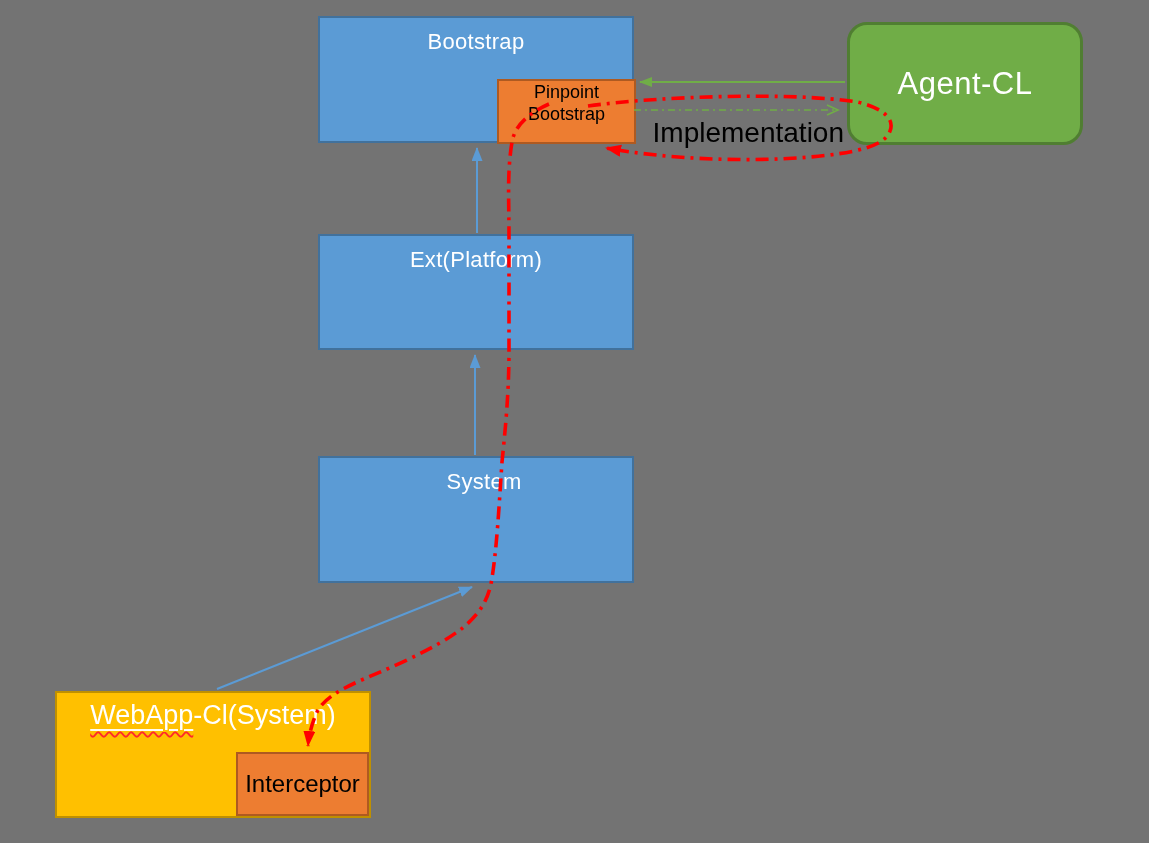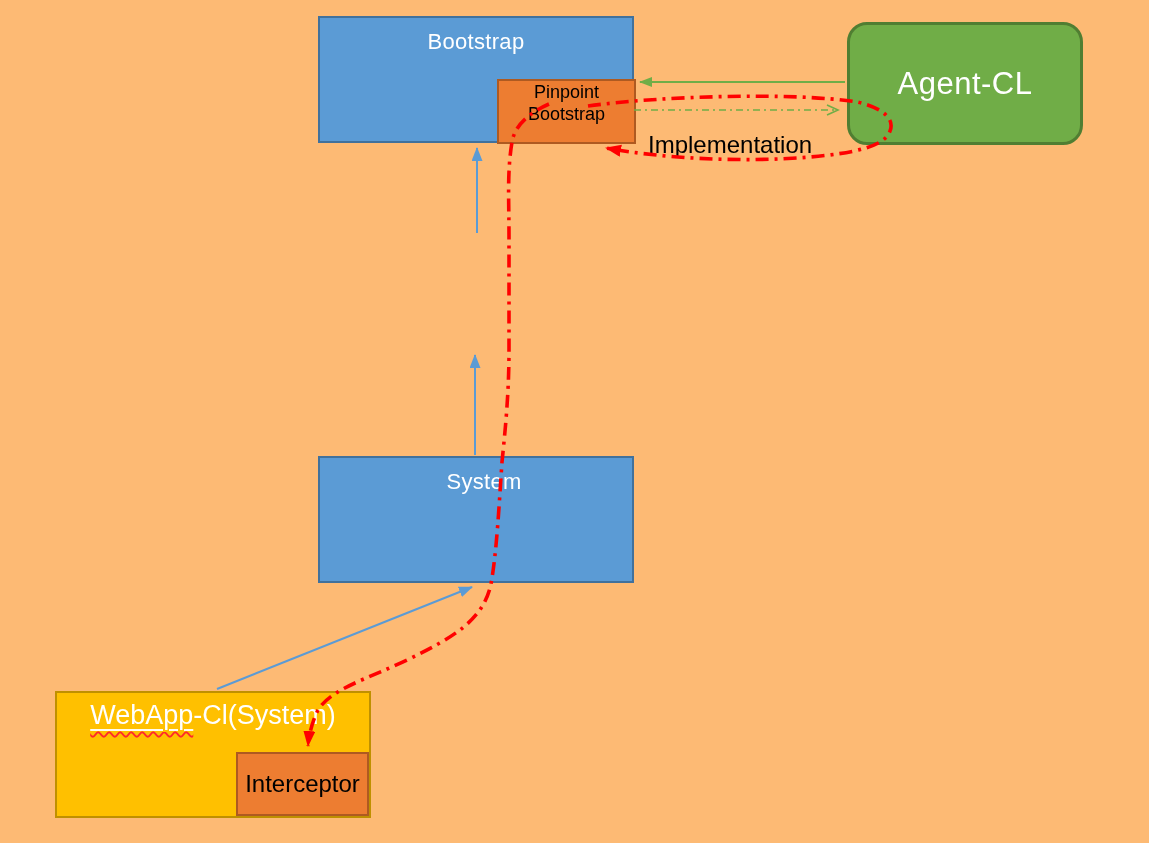--- a/index.html
+++ b/index.html
@@ -1,19 +1,19 @@
 <!DOCTYPE html>
 <html style="--box-blue: #5B9BD5; --box-blue-border: #41719C; --box-orange: #ED7D31; --box-orange-border: #AE5A21; --box-green: #70AD47; --box-green-border: #507E32; --box-yellow: #FFC000; --box-yellow-border: #BF9000; --arrow-blue: #5B9BD5; --arrow-green: #70AD47; --arrow-red: #FF0000; --squiggle-red: #FF2A2A; --text-light: #FFFFFF; --text-dark: #000000;"><head>
 <meta charset="utf-8">
 <style>
   html,body { margin:0; padding:0; background:#ffffff; }
   #stage {
     position:relative;
     width:1149px; height:843px;
-    background:#fdba74;
+    background:#737373;
     font-family:"Liberation Sans", sans-serif;
     overflow:hidden;
   }
   .box { position:absolute; box-sizing:border-box; }
   .box .title { display:block; width:100%; text-align:center; }
 
   .box-bootstrap {
     left:318px; top:16px; width:316px; height:127px;
     background:var(--box-blue,#5B9BD5);
     border:2px solid var(--box-blue-border,#41719C);
@@ -75,41 +75,44 @@
 
   .box-interceptor {
     left:236px; top:752px; width:133px; height:64px;
     background:var(--box-orange,#ED7D31);
     border:2px solid var(--box-orange-border,#AE5A21);
     display:flex; align-items:center; justify-content:center;
   }
   .box-interceptor .title { color:var(--text-dark,#000); font-size:24px; }
 
   .lbl-implementation {
-    position:absolute; left:648px; top:131px; width:196px;
-    color:var(--text-dark,#000); font-size:24px; text-align:left;
+    position:absolute; left:648px; top:117px; width:196px;
+    color:var(--text-dark,#000); font-size:28px; text-align:right;
   }
 
   svg#arrows { position:absolute; left:0; top:0; z-index:5; pointer-events:none; }
   .stroke-blue  { stroke:var(--arrow-blue,#5B9BD5); fill:none; }
   .stroke-green { stroke:var(--arrow-green,#70AD47); fill:none; }
   .stroke-red   { stroke:var(--arrow-red,#FF0000);  fill:none; }
   .fill-blue  { fill:var(--arrow-blue,#5B9BD5); }
   .fill-green { fill:var(--arrow-green,#70AD47); }
   .fill-red   { fill:var(--arrow-red,#FF0000); }
 </style>
 </head>
 <body>
 
 <div id="stage">
 
   <div class="box box-bootstrap">
     <span class="title blue-title">Bootstrap</span>
   </div>
 
+  <div class="box box-ext">
+    <span class="title blue-title">Ext(Platform)</span>
+  </div>
 
   <div class="box box-system">
     <span class="title blue-title">System</span>
   </div>
 
   <div class="box box-pinpoint">
     <span class="title">Pinpoint</span>
     <span class="title">Bootstrap</span>
   </div>
 

